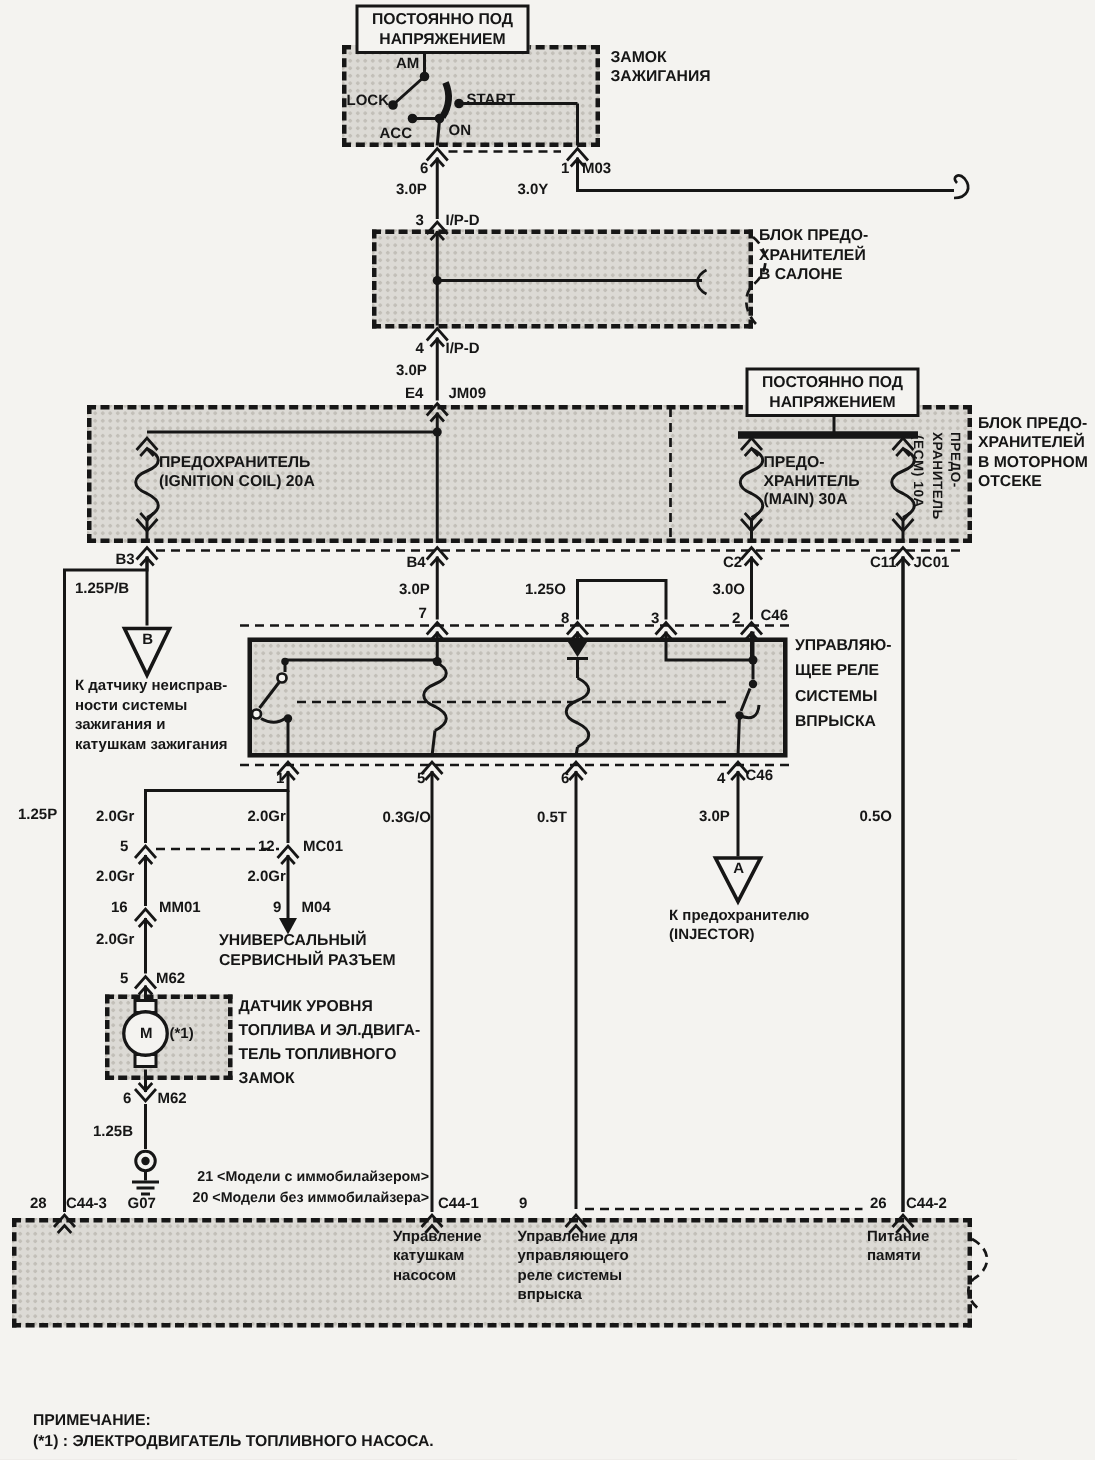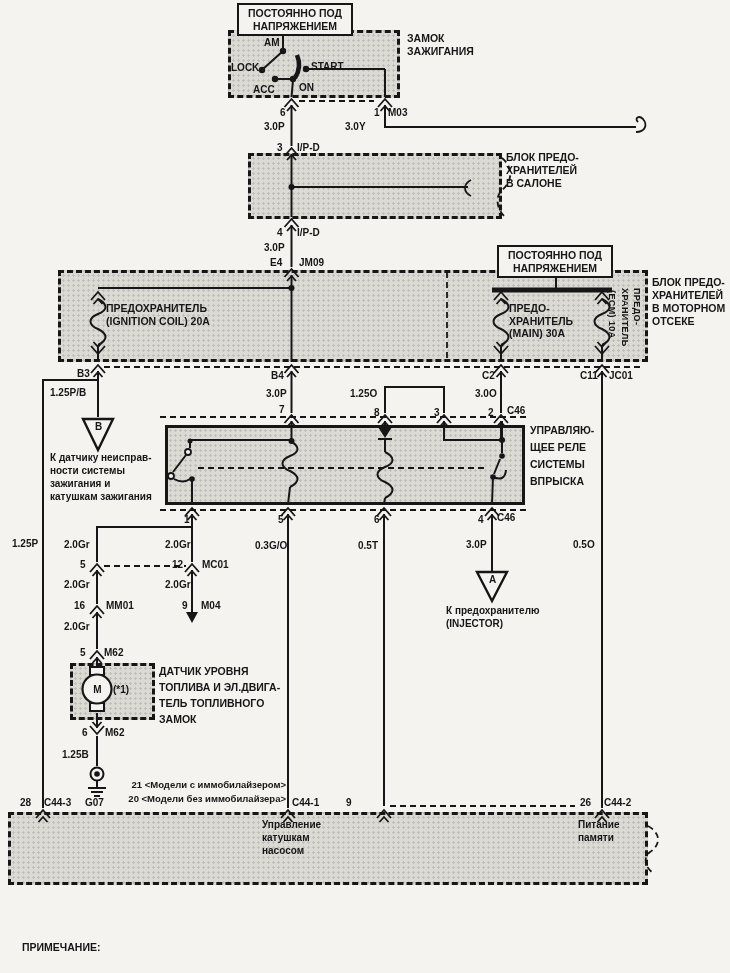--- a/index.html
+++ b/index.html
@@ -294,20 +294,24 @@
   <div class="lbl" style="left:80px;top:558px">5</div>
   <div class="lbl" style="left:172px;top:558px">12</div>
   <div class="lbl" style="left:202px;top:558px">MC01</div>
   <div class="lbl" style="left:64px;top:578px">2.0Gr</div>
   <div class="lbl" style="left:165px;top:578px">2.0Gr</div>
   <div class="lbl" style="left:74px;top:599px">16</div>
   <div class="lbl" style="left:106px;top:599px">MM01</div>
   <div class="lbl" style="left:182px;top:599px">9</div>
   <div class="lbl" style="left:201px;top:599px">M04</div>
   <div class="lbl" style="left:64px;top:620px">2.0Gr</div>
+  <div class="lbl b" style="left:146px;top:621px">
+    <div>УНИВЕРСАЛЬНЫЙ</div>
+      <div>СЕРВИСНЫЙ РАЗЪЕМ</div>
+  </div>
   <div class="lbl" style="left:80px;top:646px">5</div>
   <div class="lbl" style="left:104px;top:646px">M62</div>
 
   <div class="lbl" style="left:91px;top:683px;width:13px;text-align:center">M</div>
   <div class="lbl" style="left:113px;top:683px">(*1)</div>
   <div class="lbl b lh16" style="left:159px;top:663px">
     <div>ДАТЧИК УРОВНЯ</div>
       <div>ТОПЛИВА И ЭЛ.ДВИГА-</div>
     <div>ТЕЛЬ ТОПЛИВНОГО</div>
       <div>ЗАМОК</div>
@@ -330,20 +334,27 @@
   <div class="lbl" style="left:292px;top:796px">C44-1</div>
   <div class="lbl" style="left:346px;top:796px">9</div>
   <div class="lbl" style="left:580px;top:796px">26</div>
   <div class="lbl" style="left:604px;top:796px">C44-2</div>
 
   <div class="lbl" style="left:262px;top:818px">
     <div>Управление</div>
       <div>катушкам</div>
       <div>насосом</div>
   </div>
+  <div class="lbl" style="left:345px;top:818px">
+    <div>Управление для</div>
+      <div>управляющего</div>
+    <div>реле системы</div>
+      <div>впрыска</div>
+  </div>
   <div class="lbl" style="left:578px;top:818px">
     <div>Питание</div>
       <div>памяти</div>
   </div>
 
   <div class="lbl b" style="left:22px;top:941px">ПРИМЕЧАНИЕ:</div>
+  <div class="lbl b" style="left:22px;top:955px">(*1) : ЭЛЕКТРОДВИГАТЕЛЬ ТОПЛИВНОГО НАСОСА.</div>
 
 </div>
 
 </body></html>

